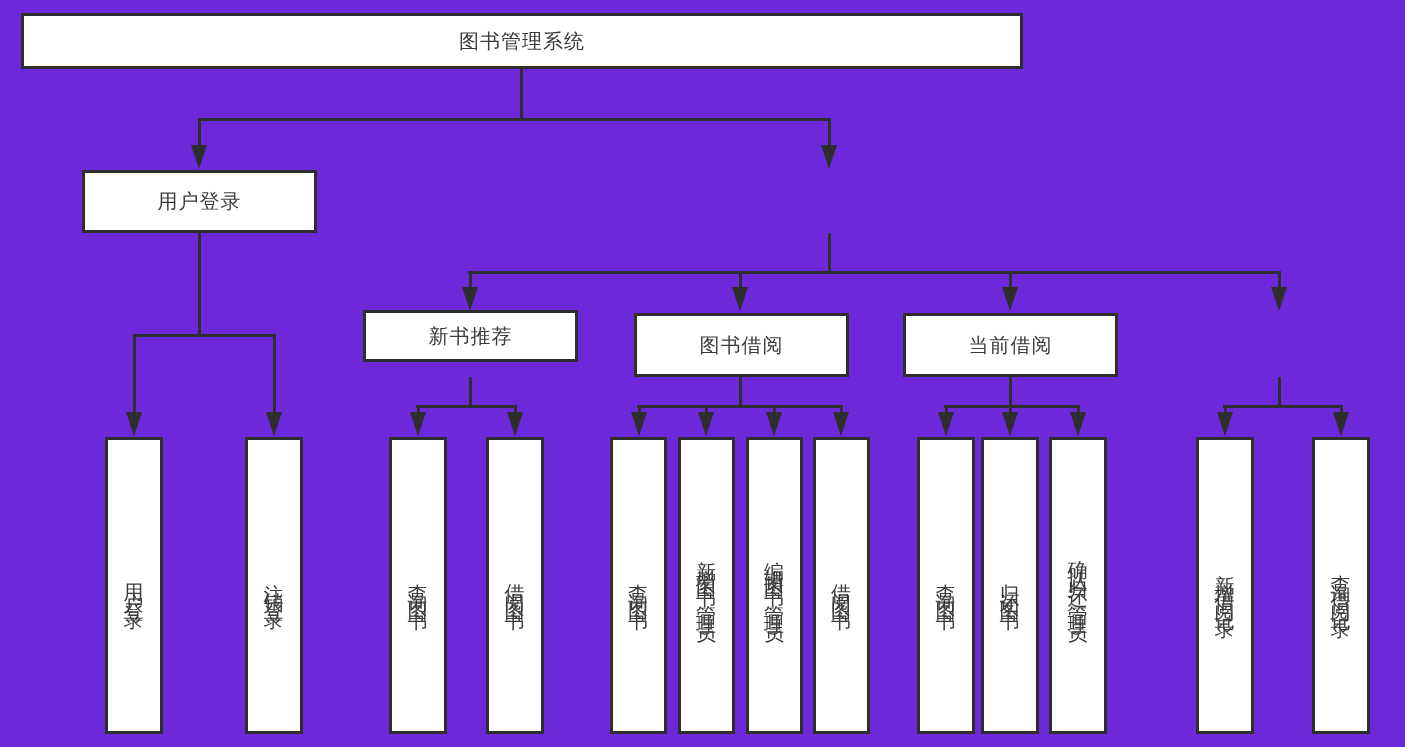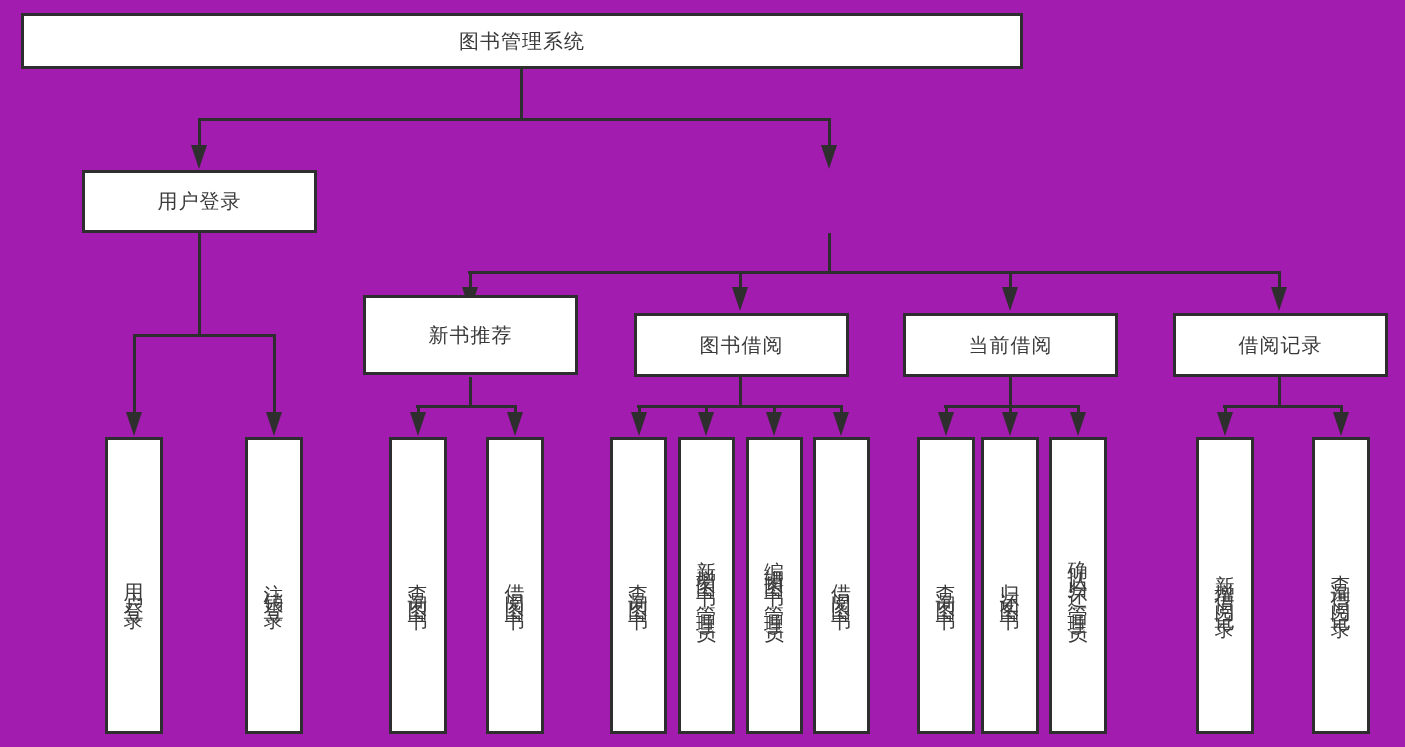--- a/index.html
+++ b/index.html
@@ -1,19 +1,19 @@
 <!DOCTYPE html>
 <html><head>
 <meta charset="utf-8">
 <style>
   html,body{margin:0;padding:0;background:#ffffff;}
   .canvas{
     position:relative;
     width:1405px;height:747px;
-    background:#a21caf;
+    background:#6d28d9;
     font-family:"Liberation Sans","DejaVu Sans",sans-serif;
     overflow:hidden;
   }
   .node{
     position:absolute;
     box-sizing:border-box;
     border:3px solid #2e2e2e;
     background:#ffffff;
     display:flex;align-items:center;justify-content:center;
     color:#3a3a3a;
@@ -76,31 +76,28 @@
   <div class="hline" style="left:468px;top:271px;width:813px;"></div>
   <div class="vline" style="left:469px;top:271px;height:20px;"></div>
   <div class="head" style="left:462px;top:287px;"></div>
   <div class="vline" style="left:739px;top:271px;height:20px;"></div>
   <div class="head" style="left:732px;top:287px;"></div>
   <div class="vline" style="left:1009px;top:271px;height:20px;"></div>
   <div class="head" style="left:1002px;top:287px;"></div>
   <div class="vline" style="left:1278px;top:271px;height:20px;"></div>
   <div class="head" style="left:1271px;top:287px;"></div>
 
-  <div class="node" style="left:363px;top:295px;width:215px;height:80px;">
+  <div class="node" style="left:363px;top:310px;width:215px;height:52px;">
     <span>新书推荐</span>
   </div>
   <div class="node" style="left:634px;top:313px;width:215px;height:64px;">
     <span>图书借阅</span>
   </div>
   <div class="node" style="left:903px;top:313px;width:215px;height:64px;">
     <span>当前借阅</span>
-  </div>
-  <div class="node" style="left:1173px;top:313px;width:215px;height:64px;">
-    <span>借阅记录</span>
   </div>
 
   <div class="vline" style="left:469px;top:377px;height:31px;"></div>
   <div class="hline" style="left:416px;top:405px;width:101px;"></div>
   <div class="vline" style="left:417px;top:405px;height:9px;"></div>
   <div class="head" style="left:410px;top:412px;"></div>
   <div class="vline" style="left:514px;top:405px;height:9px;"></div>
   <div class="head" style="left:507px;top:412px;"></div>
 
   <div class="vline" style="left:739px;top:377px;height:31px;"></div>

